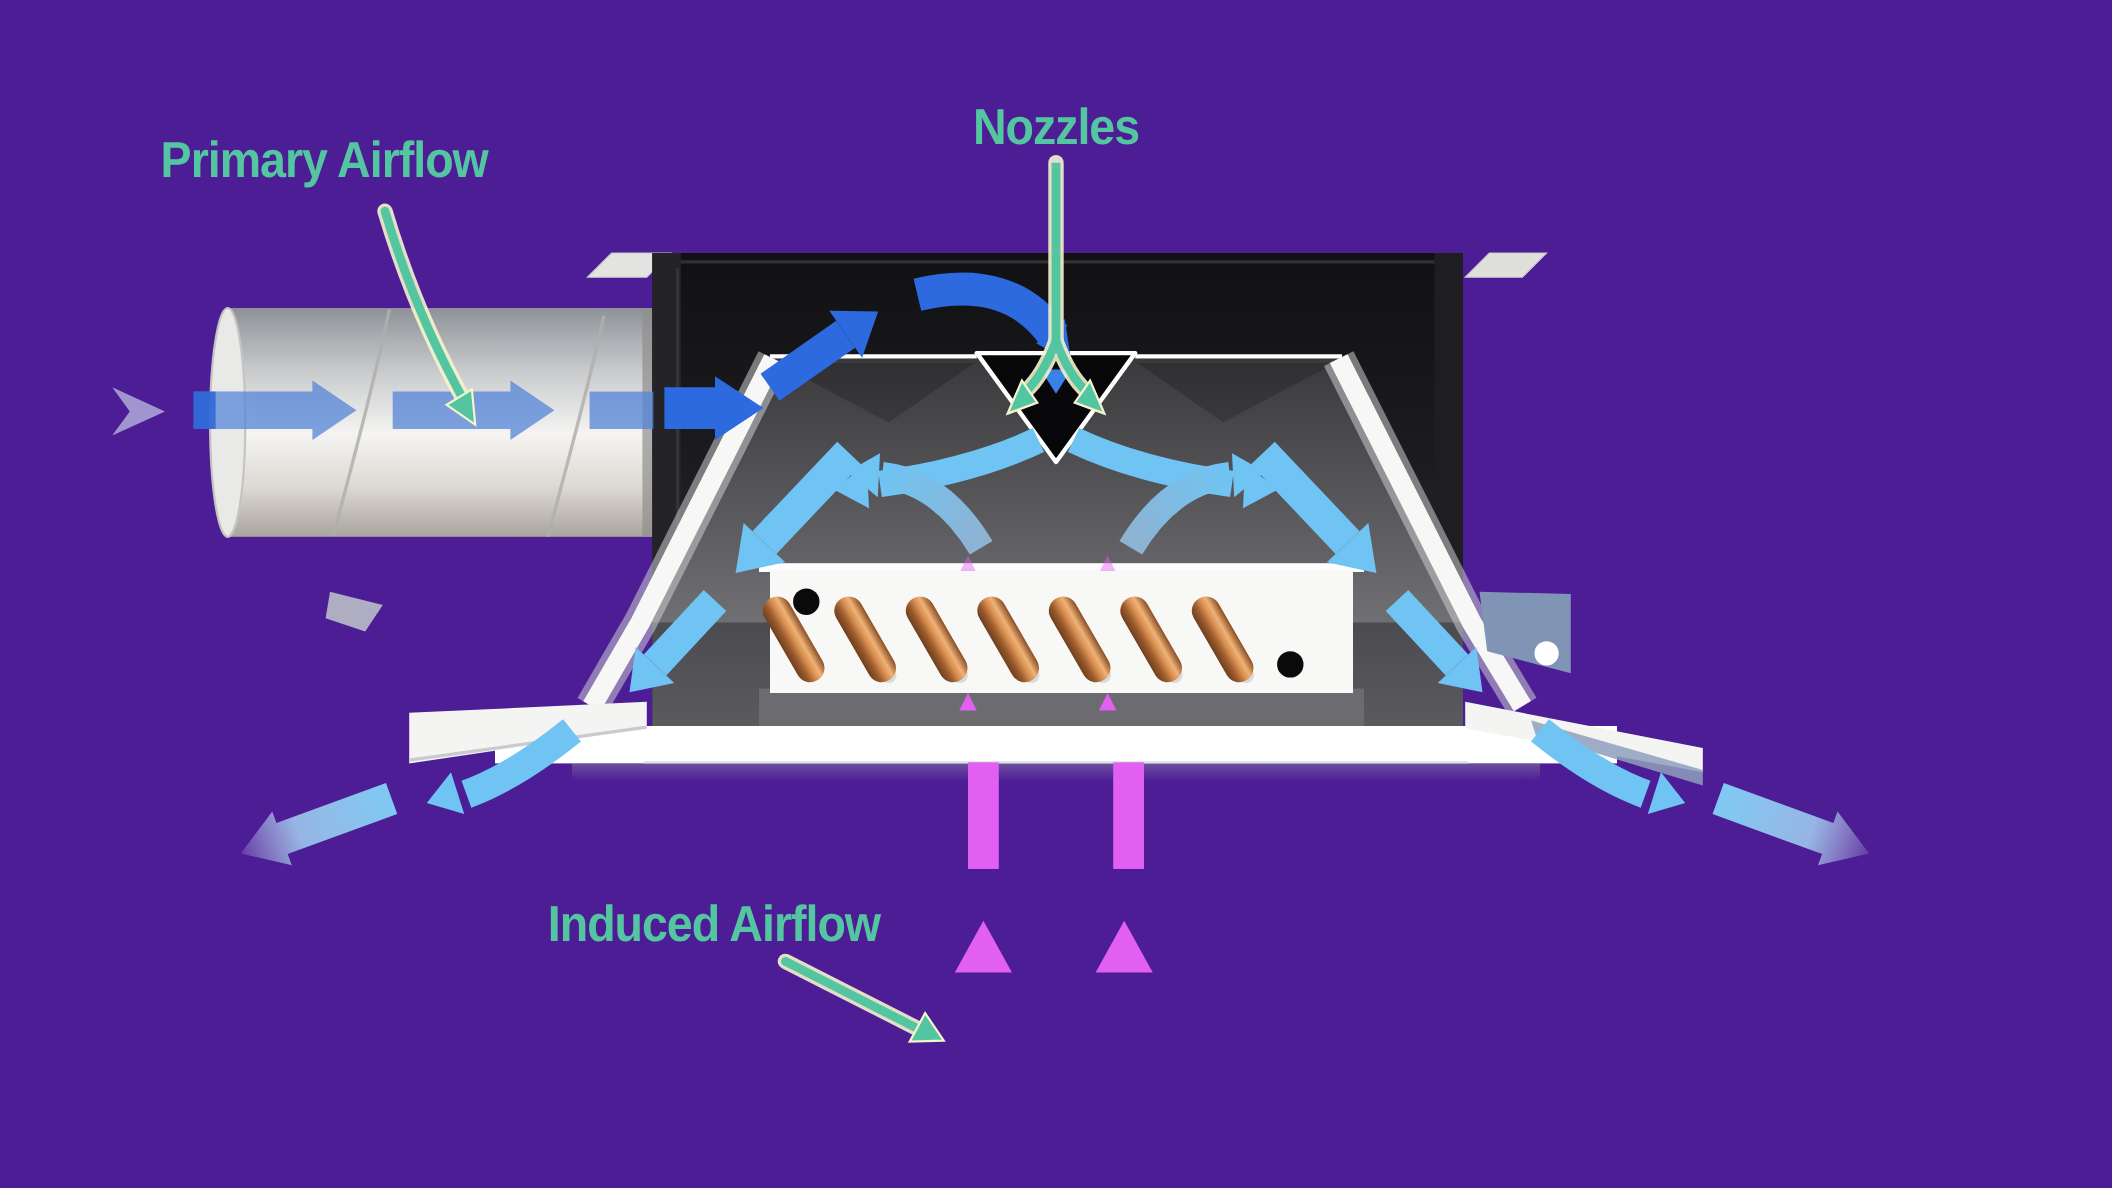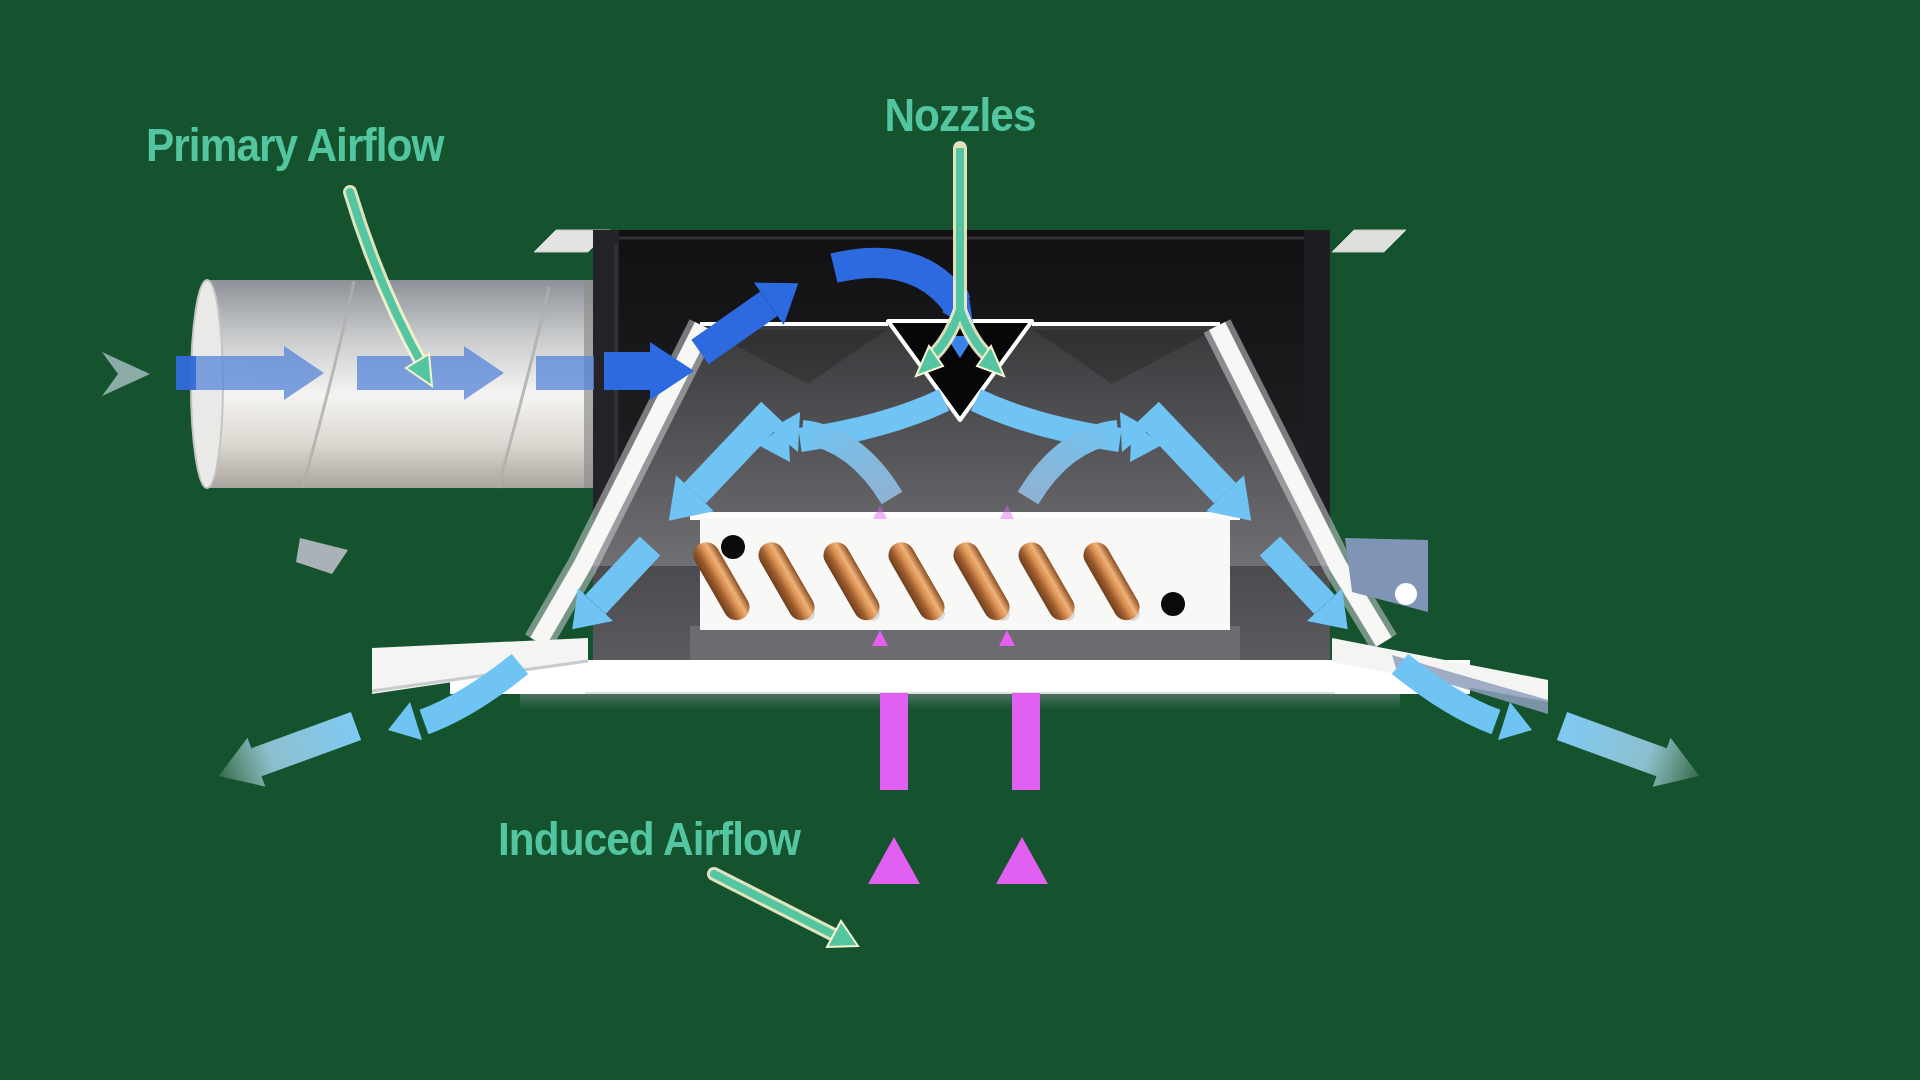--- a/index.html
+++ b/index.html
@@ -1,18 +1,18 @@
 <!DOCTYPE html>
 <html style="--label_teal: #53C6A1; --leader_glow: #F6F3CD; --primary_blue: #2E6ADF; --duct_blue: #5584D8; --discharge_blue: #6FC4F3; --induced_magenta: #E15FF1; --copper: #C9803F; --housing_dark: #1B1B1E; --panel_gray: #55555A; --metal_white: #F5F5F4; --bracket_steel: #8094B5;"><head>
 <meta charset="utf-8">
 <style>
   html,body{margin:0;padding:0;background:#ffffff;}
   .stage{
     position:relative;width:1920px;height:1080px;overflow:hidden;
-    background:#14532d;font-family:"Liberation Sans",sans-serif;
+    background:#4c1d95;font-family:"Liberation Sans",sans-serif;
   }
   .stage svg{position:absolute;left:0;top:0;}
   .flow-label{
     position:absolute;
     color:var(--label_teal,#53C6A1);
     font-weight:700;font-size:46px;letter-spacing:-1px;
     transform:scaleX(.92);transform-origin:left center;
     white-space:nowrap;
   }
   .flow-label.centered{transform:translateX(-50%) scaleX(.92);transform-origin:center;}

